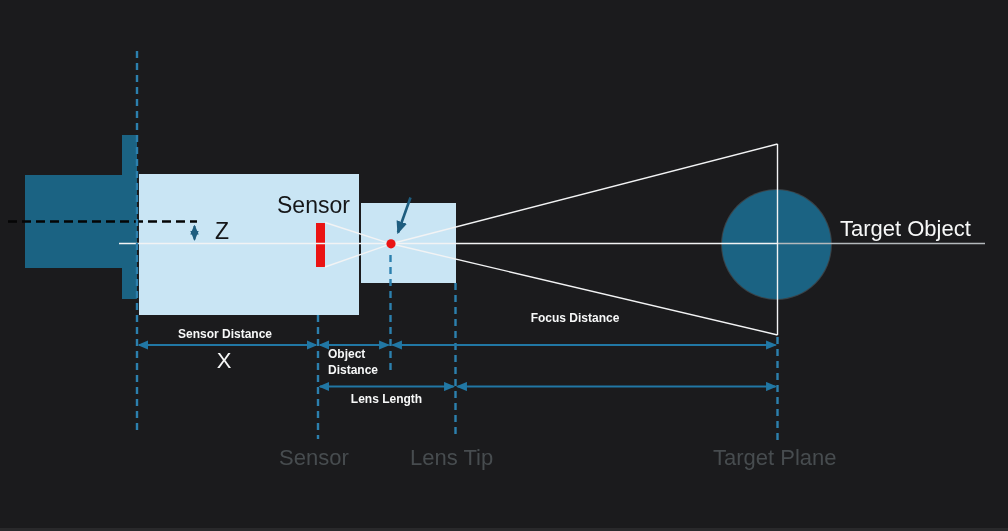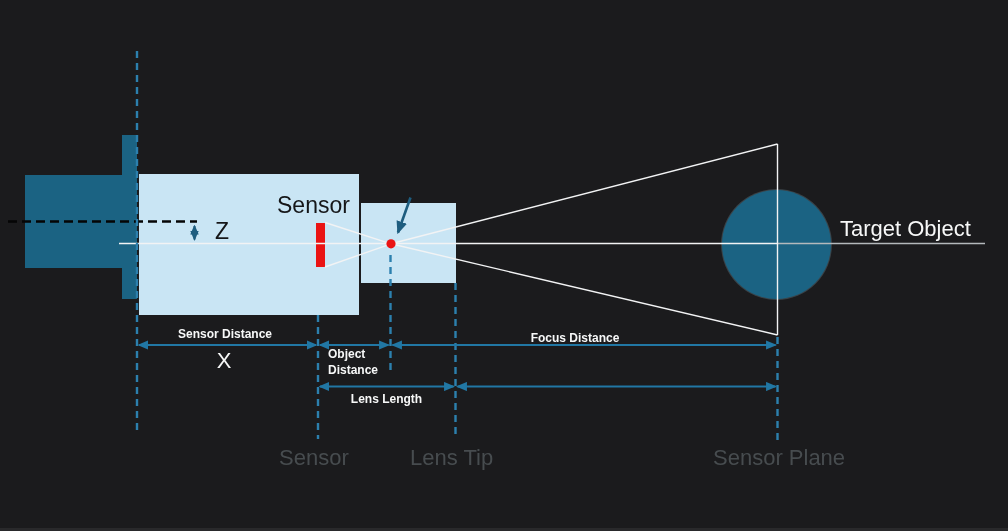--- a/index.html
+++ b/index.html
@@ -106,21 +106,21 @@
   <div class="lbl big" style="left:840px;top:217px;">Target Object</div>
 
   <div class="lbl dim-lbl ctr" style="left:225px;top:328px;">Sensor Distance</div>
   <div class="lbl var-lbl ctr" style="left:224px;top:348.5px;">X</div>
 
   <div class="lbl dim-lbl two-line" style="left:328px;top:347px;">
     <div>Object</div>
     <div>Distance</div>
   </div>
 
-  <div class="lbl dim-lbl ctr" style="left:575px;top:332px;">Focus Distance</div>
+  <div class="lbl dim-lbl ctr" style="left:575px;top:312px;">Focus Distance</div>
   <div class="lbl dim-lbl ctr" style="left:386.5px;top:392.5px;">Lens Length</div>
 
   <div class="lbl plane-lbl" style="left:279px;top:446px;">Sensor</div>
   <div class="lbl plane-lbl" style="left:410px;top:446px;">Lens Tip</div>
-  <div class="lbl plane-lbl" style="left:713px;top:446px;">Sensor Plane</div>
+  <div class="lbl plane-lbl" style="left:713px;top:446px;">Target Plane</div>
 
   <div class="abs bottom-edge"></div>
 </div>
 
 </body></html>

